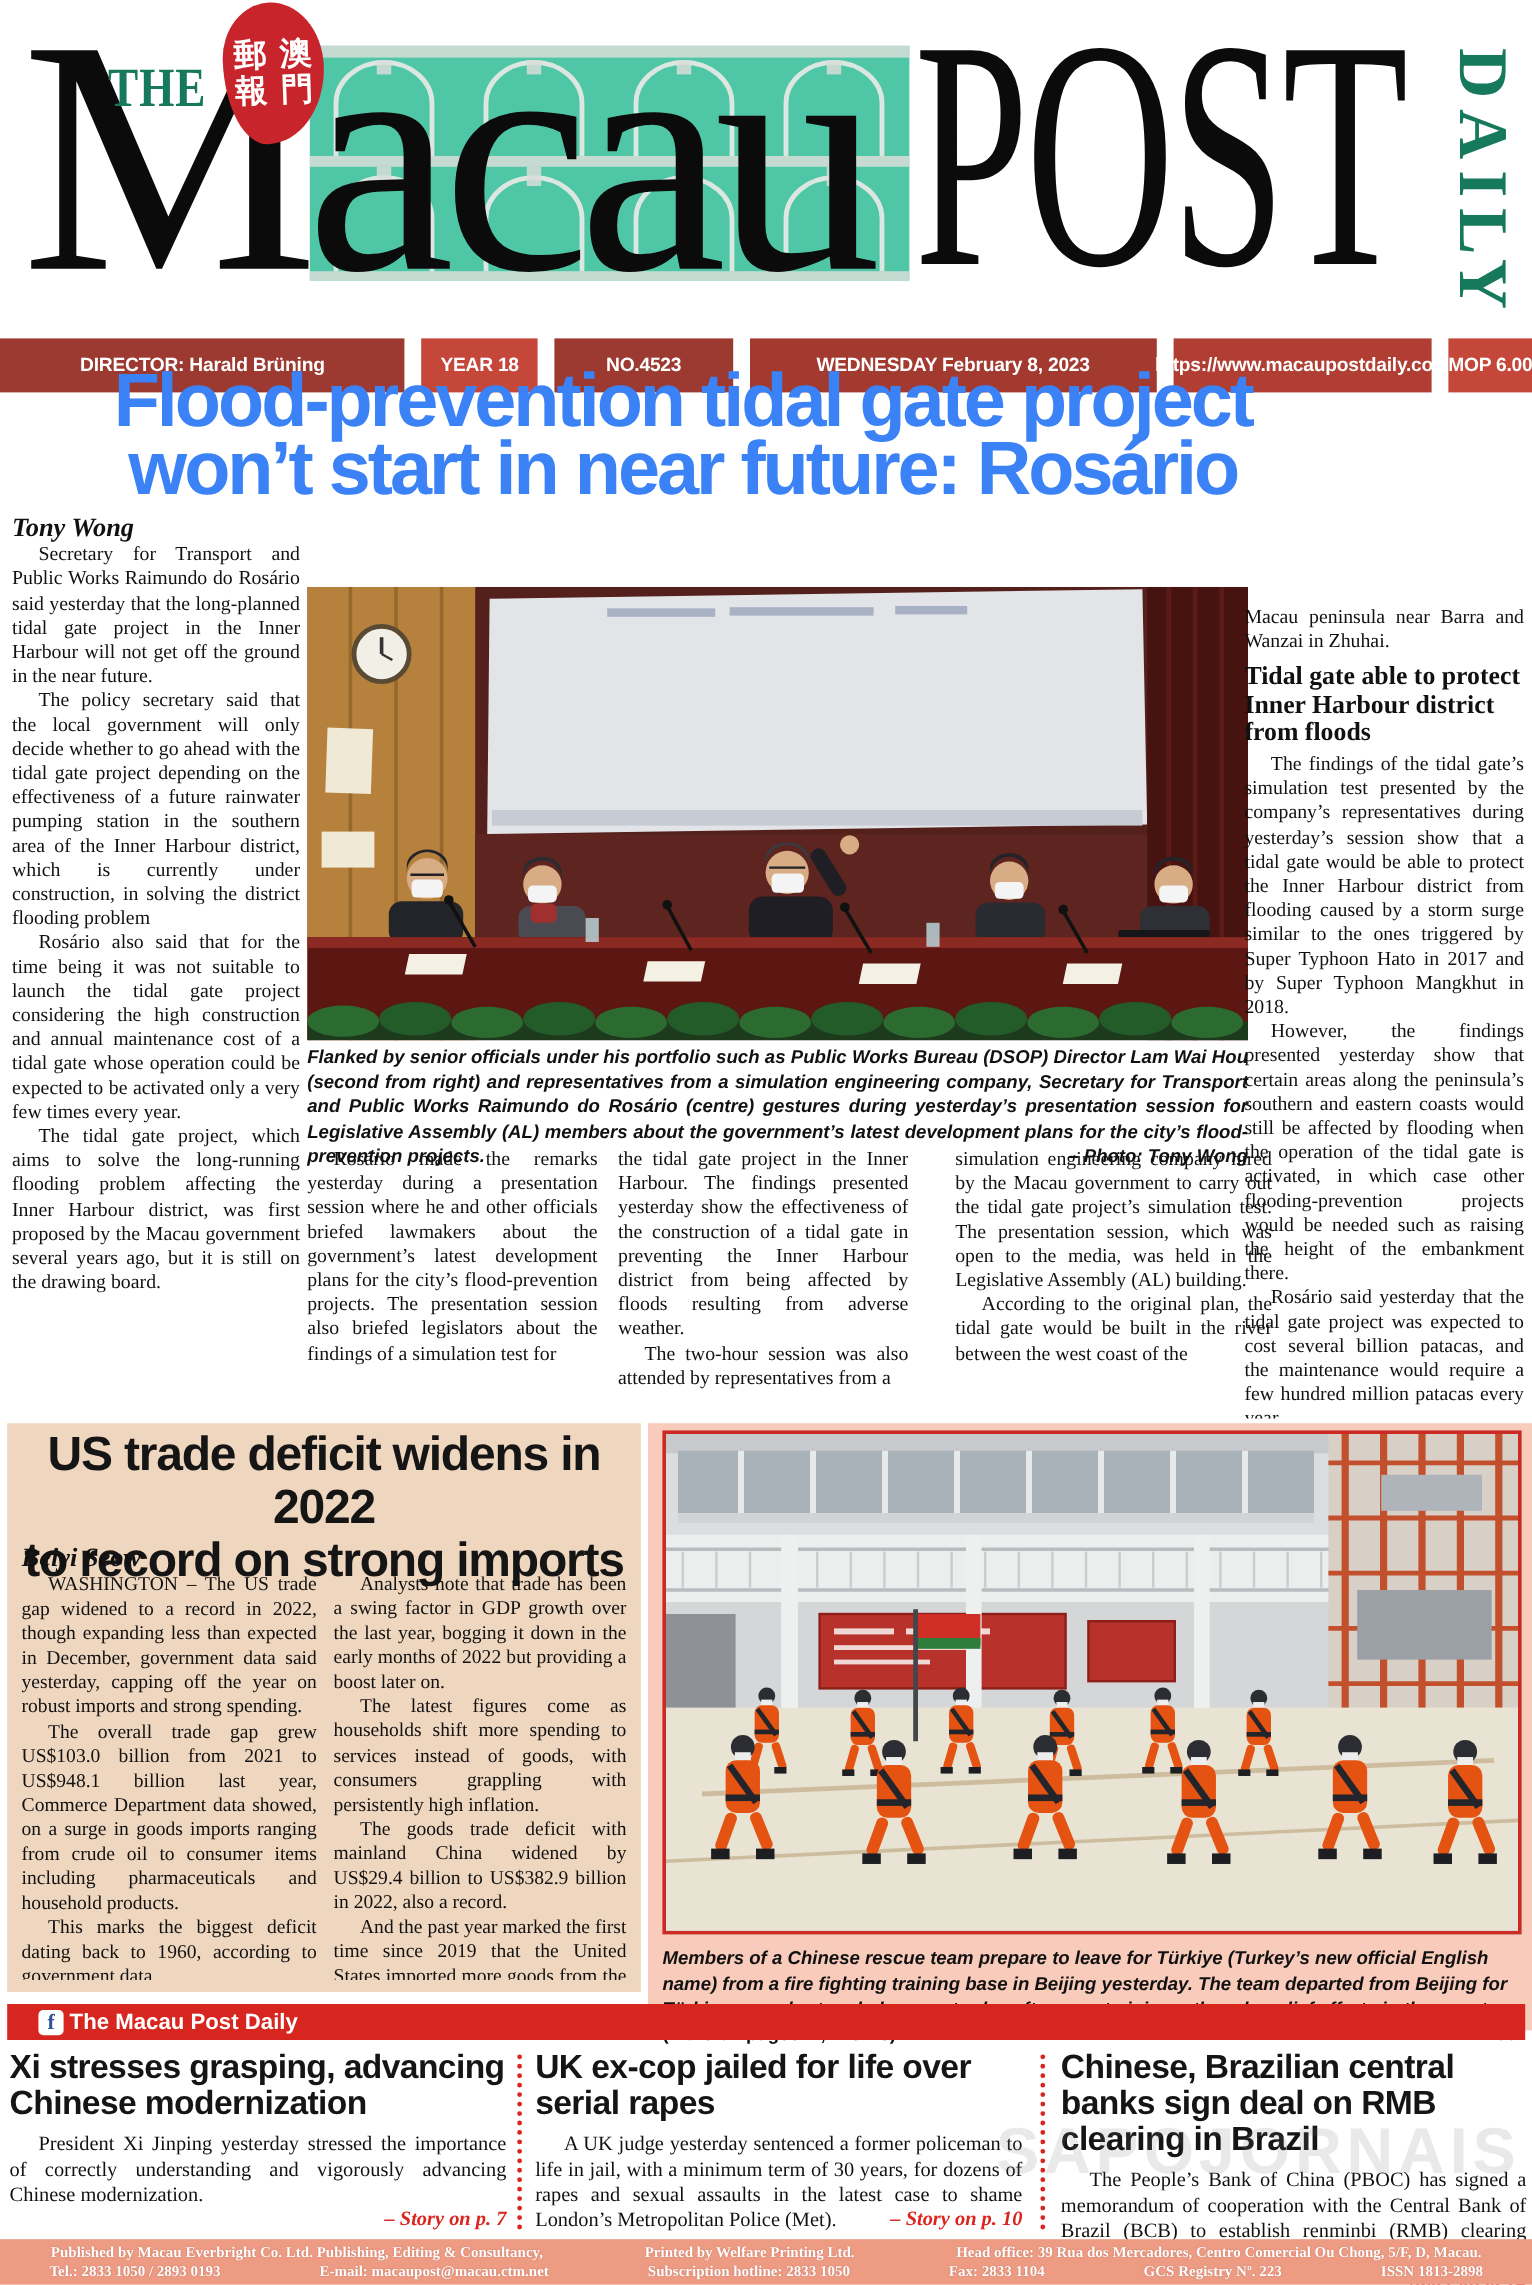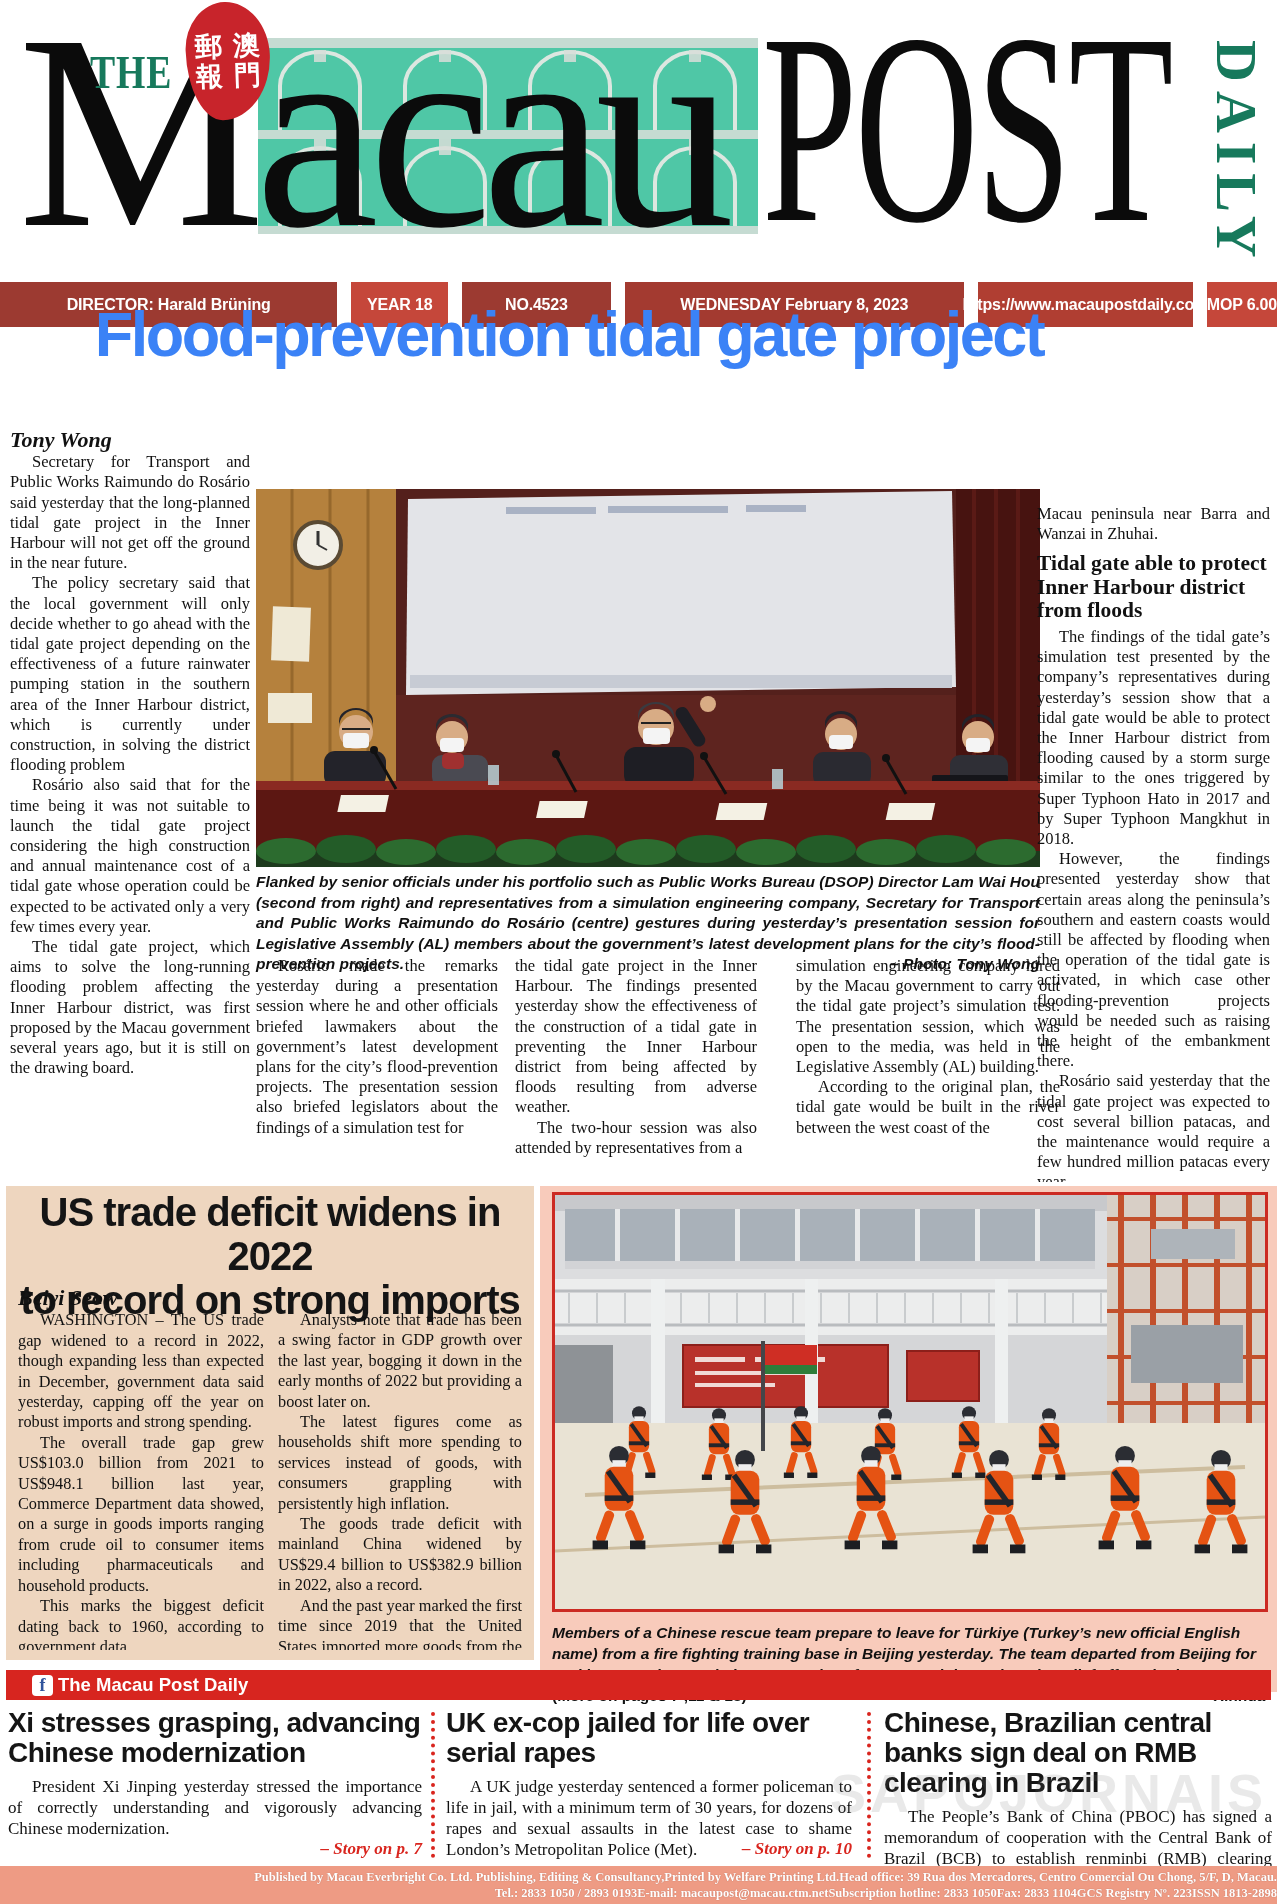--- a/index.html
+++ b/index.html
@@ -76,21 +76,21 @@
   .story .sbody{font-size:17px;line-height:21px;text-align:justify;margin:0;text-indent:24px;}
   .story .sref{font-weight:bold;font-style:italic;color:#d9251e;text-align:right;font-size:17px;margin:0;}
   .story1{left:8px;width:414px;}
   .story2{left:446px;width:406px;}
   .story3{left:884px;width:388px;}
   .vdots{top:1712px;width:0;height:146px;border-left:4px dotted #d9251e;}
   .vd1{left:431px;} .vd2{left:867px;}
   .watermark{left:830px;top:1762px;width:450px;font-family:"Liberation Sans",sans-serif;font-weight:bold;font-size:54px;letter-spacing:4px;color:rgba(120,120,120,.16);z-index:5;pointer-events:none;}
 
   
-  .footer{left:0;top:1866px;width:1277px;height:38px;background:#ee9b84;display:flex;flex-direction:column;justify-content:center;gap:1px;align-items:flex-end;}
+  .footer{left:0;top:1866px;width:1277px;height:38px;background:#ee9b84;display:flex;flex-direction:column;justify-content:center;gap:1px;}
   .footer .frow{display:flex;justify-content:space-around;color:#fff;font-family:"Liberation Serif",serif;font-weight:bold;font-size:12.5px;text-shadow:0 0 1px rgba(120,40,20,.5);white-space:nowrap;}
 </style>
 </head>
 <body>
 
 <div class="abs masthead">
   <svg class="abs mast-arches" width="500" height="196" viewBox="0 0 500 196">
     <rect width="500" height="196" fill="#4fc7a6"></rect>
     <rect x="0" y="0" width="500" height="10" fill="#d9ded9" opacity=".85"></rect>
     <rect x="0" y="92" width="500" height="9" fill="#d9ded9" opacity=".85"></rect>
@@ -134,20 +134,21 @@
   <div class="seg seg1">DIRECTOR: Harald Brüning</div>
   <div class="seg seg2">YEAR 18</div>
   <div class="seg seg3">NO.4523</div>
   <div class="seg seg4">WEDNESDAY February 8, 2023</div>
   <div class="seg seg5">https://www.macaupostdaily.com</div>
   <div class="seg seg6">MOP 6.00</div>
 </div>
 
 <div class="abs headline">
   <div>Flood-prevention tidal gate project</div>
+  <div>won’t start in near future: Rosário</div>
 </div>
 
 <div class="abs col lead-col1">
   <p class="byline">Tony Wong</p>
   <p>Secretary for Transport and Public Works Raimundo do Rosário said yesterday that the long-planned tidal gate project in the Inner Harbour will not get off the ground in the near future.</p>
   <p>The policy secretary said that the local government will only decide whether to go ahead with the tidal gate project depending on the effectiveness of a future rainwater pumping station in the southern area of the Inner Harbour district, which is currently under construction, in solving the district flooding problem</p>
   <p>Rosário also said that for the time being it was not suitable to launch the tidal gate project considering the high construction and annual maintenance cost of a tidal gate whose operation could be expected to be activated only a very few times every year.</p>
   <p>The tidal gate project, which aims to solve the long-running flooding problem affecting the Inner Harbour district, was first proposed by the Macau government several years ago, but it is still on the drawing board.</p>
 </div>
 

